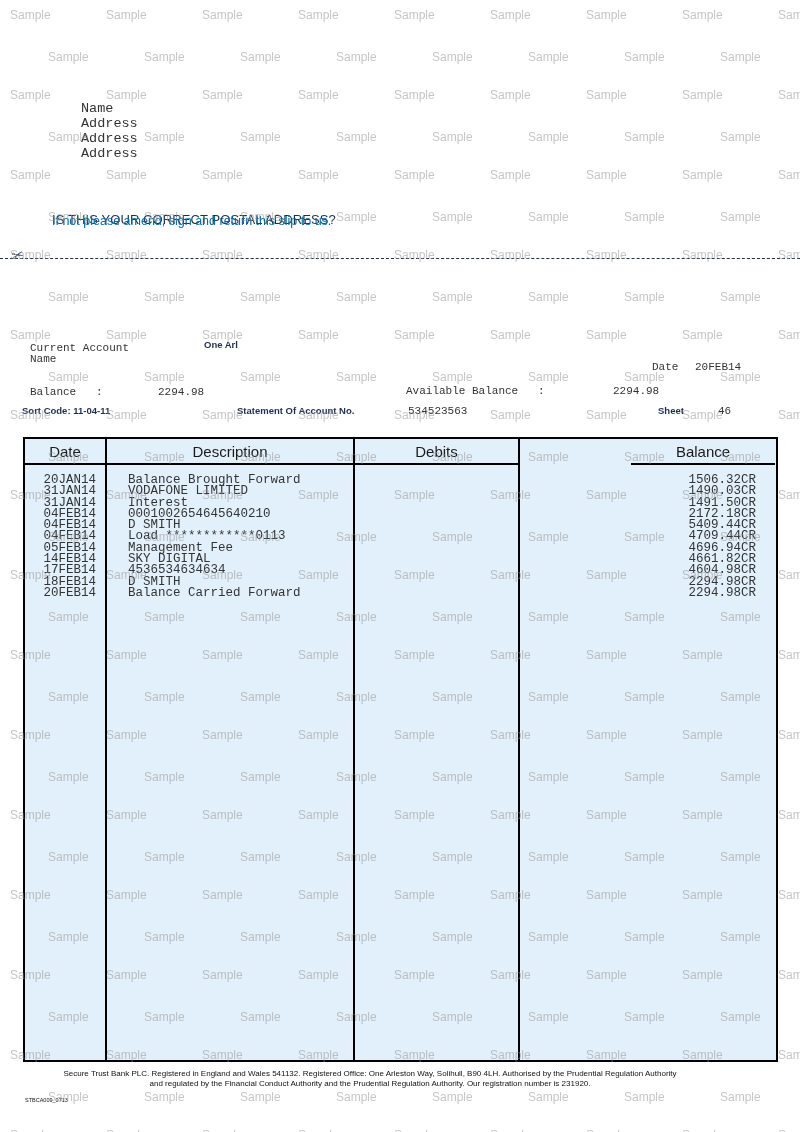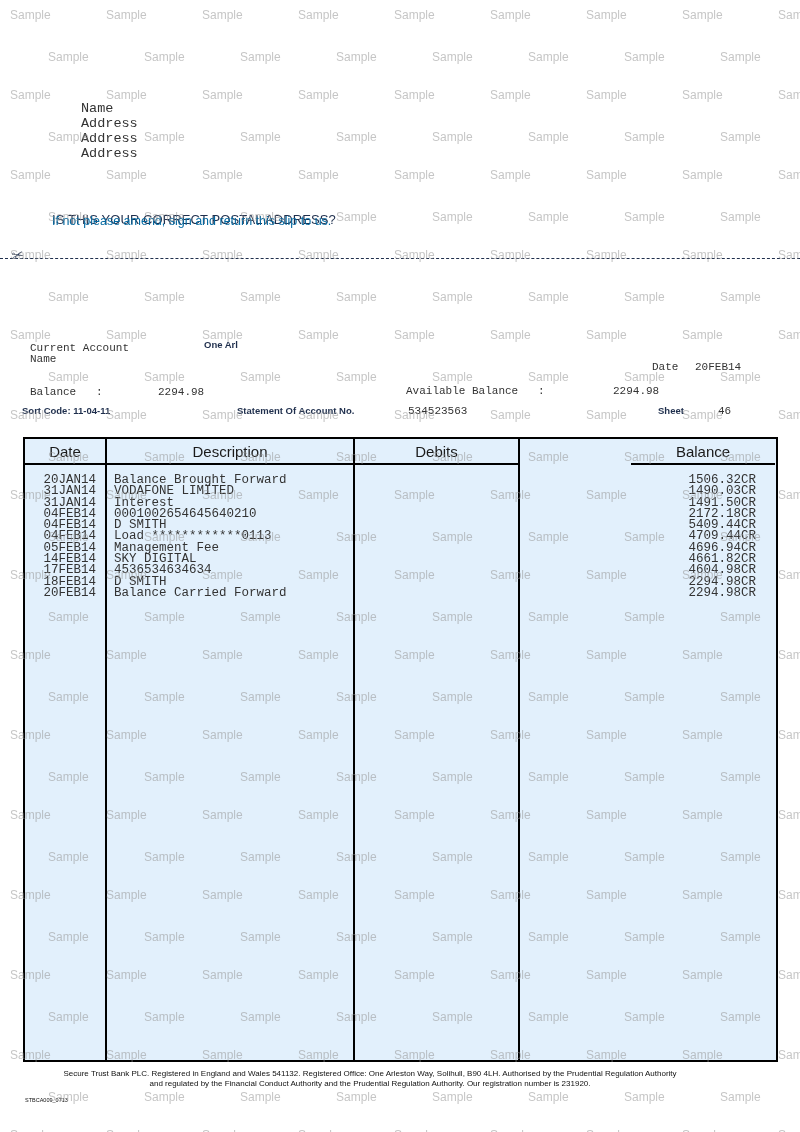--- a/index.html
+++ b/index.html
@@ -101,21 +101,21 @@
       <div>04FEB14</div>
       <div>05FEB14</div>
       <div>14FEB14</div>
       <div>17FEB14</div>
       <div>18FEB14</div>
       <div>20FEB14</div>
     </div>
   </div>
   <div class="col" style="left:82px; width:248px;">
     <div class="col-head">Description</div>
-    <div class="col-body mono" style="padding-left:7px;">
+    <div class="col-body mono" style="padding-left:21px;">
       <div>Balance Brought Forward</div>
       <div>VODAFONE LIMITED</div>
       <div>Interest</div>
       <div>0001002654645640210</div>
       <div>D SMITH</div>
       <div>Load ************0113</div>
       <div>Management Fee</div>
       <div>SKY DIGITAL</div>
       <div>4536534634634</div>
       <div>D SMITH</div>

